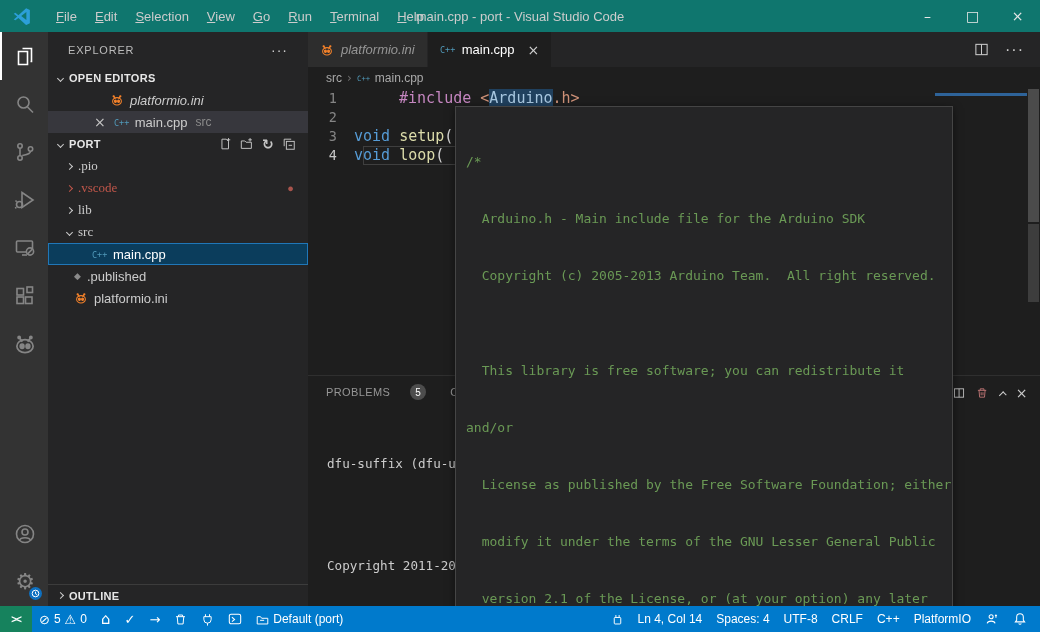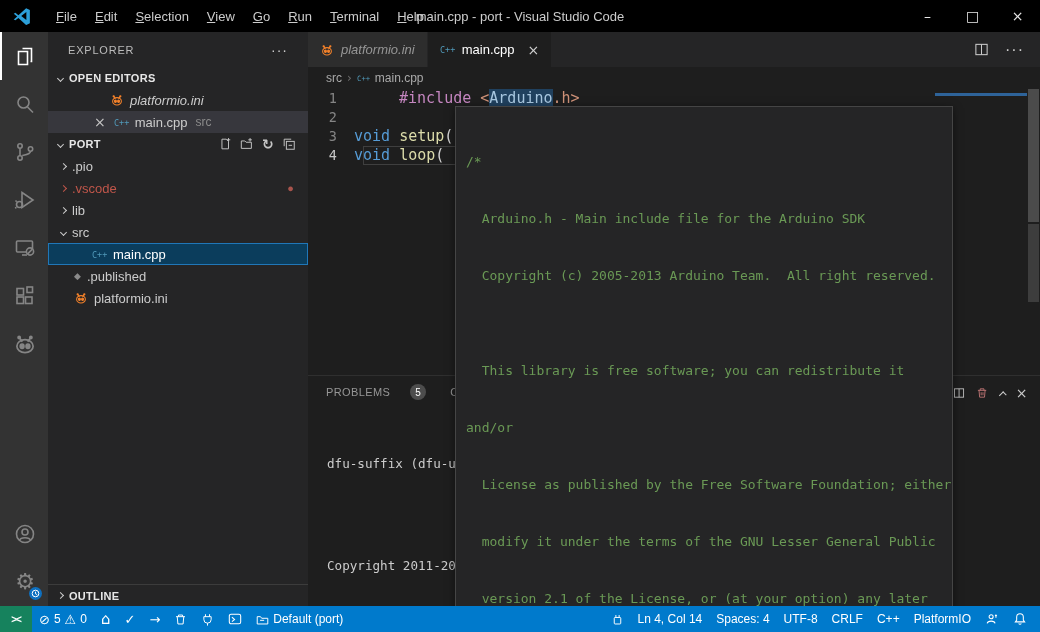--- a/index.html
+++ b/index.html
@@ -1,21 +1,21 @@
 <!DOCTYPE html>
 <html><head>
 <meta charset="utf-8">
 <style>
   * { box-sizing: border-box; margin: 0; padding: 0; }
   html,body { width:1040px; height:632px; }
   body { position:relative; background:#1e1e1e; font-family:"Liberation Sans",sans-serif; color:#cccccc; overflow:hidden; }
   svg { display:block; }
 
   
-  .titlebar { position:absolute; top:0; left:0; right:0; height:32px; background:#000000; display:flex; align-items:center; z-index:20; }
+  .titlebar { position:absolute; top:0; left:0; right:0; height:32px; background:#0f766e; display:flex; align-items:center; z-index:20; }
   .vscode-logo { margin-left:13px; }
   .menus { display:flex; margin-left:16px; height:32px; align-items:center; }
   .menu-item { display:block; padding:0 9px; font-size:13px; color:#cccccc; cursor:default; }
   .menu-item::first-letter { text-decoration:underline; }
   .win-title { position:absolute; left:200px; right:200px; text-align:center; font-size:13px; color:#cccccc; pointer-events:none; }
   .win-controls { margin-left:auto; display:flex; height:32px; }
   .win-btn { width:45px; height:32px; display:flex; align-items:center; justify-content:center; font-size:14px; color:#e8e8e8; font-family:"DejaVu Sans",sans-serif; }
 
   
   .activitybar { position:absolute; left:0; top:32px; width:48px; bottom:26px; background:#333333; display:flex; flex-direction:column; align-items:stretch; z-index:10; }
@@ -31,21 +31,21 @@
   .sb-more { margin-left:auto; font-size:14px; letter-spacing:1px; color:#cccccc; }
   .sec-head { height:22px; display:flex; align-items:center; padding-left:4px; font-size:11px; font-weight:bold; color:#e7e7e7; letter-spacing:.3px; }
   .sec-head .chev { margin:0 6px 0 6px; }
   .sec-actions { margin-left:auto; display:flex; gap:8px; padding-right:12px; color:#c5c5c5; align-items:center; }
   .row { height:22px; display:flex; align-items:center; color:#cccccc; position:relative; }
   .row .label { margin-left:6px; white-space:nowrap; }
   .oe-row1 { padding-left:62px; }
   .oe-row1 .label { font-style:italic; }
   .oe-row2 { padding-left:46px; background:#37373d; }
   .detail { margin-left:8px; color:#8b8b8b; font-size:12px; }
-  .tree-row { padding-left:13px; }
+  .tree-row { padding-left:19px;font-family:Liberation Serif, serif; }
   .tree-child { padding-left:44px; }
   .tree-file { padding-left:26px; }
   .row.selected { background:#0b3d5c; outline:1px solid #2077b8; outline-offset:-1px; color:#ffffff; }
   .vscode-red { color:#c0564a;text-align:center; }
   .dot-badge { position:absolute; right:14px; color:#a8544c; font-size:11px; }
   .chev { display:inline-block; width:5px; height:5px; border-right:1.3px solid #cccccc; border-bottom:1.3px solid #cccccc; }
   .chev.r { transform:rotate(-45deg); }
   .chev.d { transform:rotate(45deg); }
   .close-x { color:#c5c5c5; font-size:14px; line-height:1; font-family:"DejaVu Sans",sans-serif; }
   .diamond { color:#8a8a8a; font-size:9px; font-family:"DejaVu Sans",sans-serif; }

